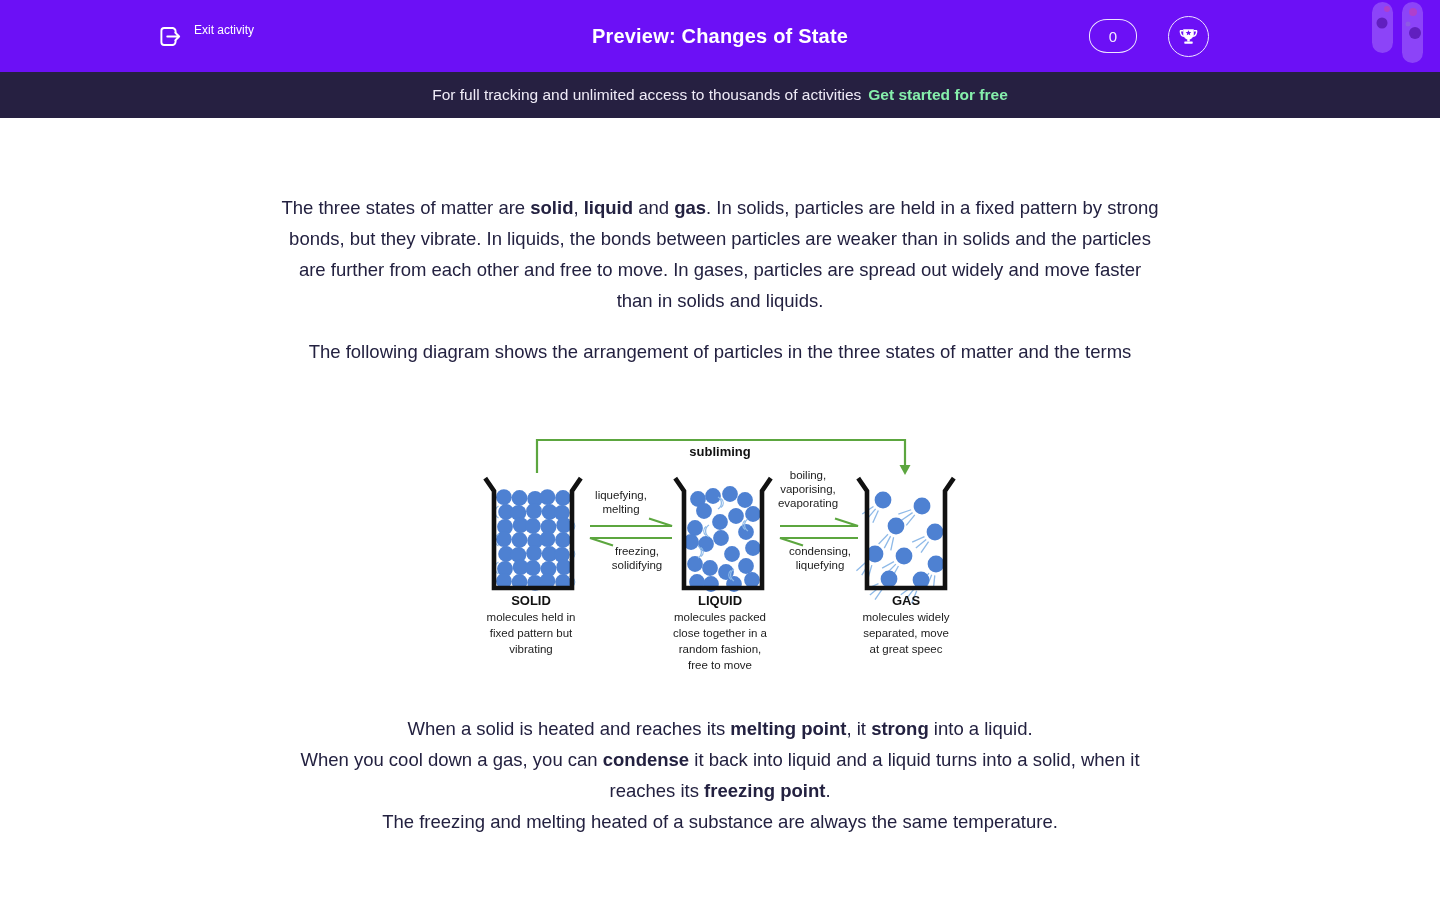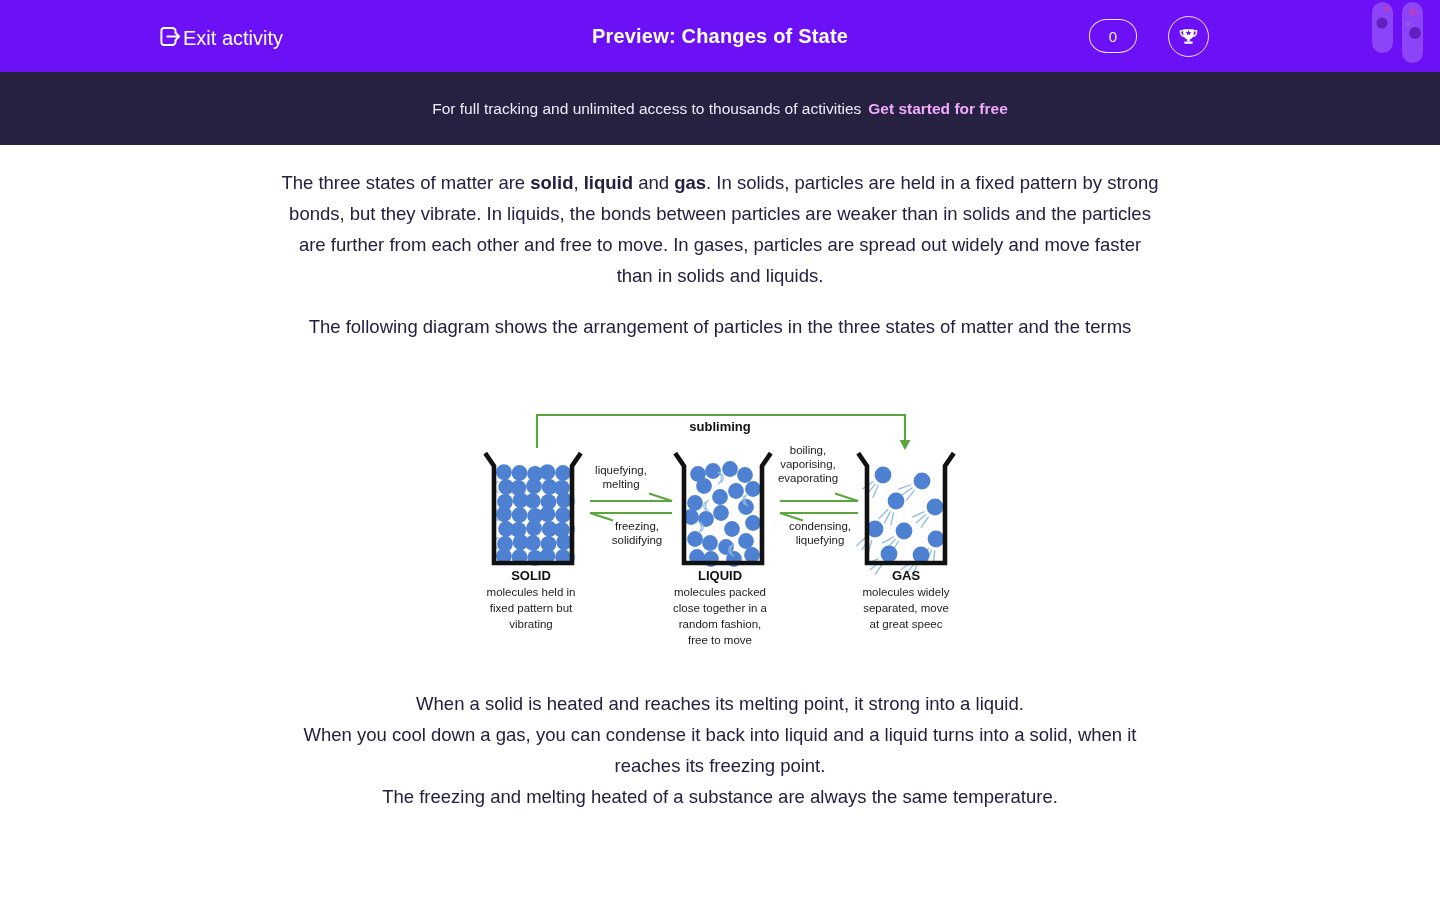--- a/index.html
+++ b/index.html
@@ -6,57 +6,57 @@
   body{
     width:1440px;height:900px;overflow:hidden;background:#ffffff;
     font-family:"Liberation Sans",sans-serif;color:#232140;
   }
   
   .app-header{
     position:relative;height:72px;background:#6C10F6;color:#fff;
     display:flex;align-items:center;
   }
   .exit-btn{
-    display:flex;align-items:flex-end;margin-left:150px;
-    background:none;border:none;color:#fff;font-size:20px;cursor:pointer;
+    display:flex;align-items:flex-start;gap:11px;margin-left:150px;
+    background:none;border:none;color:#fff;font-size:12px;cursor:pointer;
     font-family:"Liberation Sans",sans-serif;
   }
   .hdr-title{
     position:absolute;left:50%;top:50%;transform:translate(-50%,-50%);
     font-size:20px;font-weight:700;letter-spacing:.2px;
   }
   .score-pill{
     position:absolute;left:1089px;top:19px;width:46px;height:32px;
     border:1.8px solid #EFE6FF;border-radius:18px/16px;
     display:flex;align-items:center;justify-content:center;
     color:#F4EDFF;font-size:15px;
   }
   .trophy-btn{
     position:absolute;left:1168px;top:16px;width:41px;height:41px;
     border:1.8px solid #EFE6FF;border-radius:50%;background:none;
     display:flex;align-items:center;justify-content:center;cursor:pointer;padding:0;
   }
   .tubes{position:absolute;right:12px;top:0;}
   
   .banner{
-    height:73px;background:#262041;color:#EFEBF7;
+    height:46px;background:#262041;color:#EFEBF7;
     display:flex;align-items:center;justify-content:center;
     font-size:15.5px;
   }
-  .banner .cta{color:#f0abfc;font-weight:700;margin-left:7px;cursor:pointer;}
-  
-  .content{padding-top:22px;text-align:center;}
+  .banner .cta{color:#86efac;font-weight:700;margin-left:7px;cursor:pointer;}
+  
+  .content{padding-top:74px;text-align:center;}
   .para{margin:0;font-size:18.5px;line-height:31px;font-weight:500;}
   .para .b{font-weight:700;}
   .para.second{margin-top:20px;}
   .diagram-wrap{margin-top:66px;}
   .diagram-wrap svg{display:block;margin:0 auto;overflow:visible;}
   .summary{margin-top:28px;}
   .summary p{margin:0;font-size:18.5px;line-height:31px;font-weight:500;}
-  .summary .b{font-weight:400;}
+  .summary .b{font-weight:700;}
   
   .dg-title{font-family:"Liberation Sans",sans-serif;font-size:13px;font-weight:700;fill:#111;}
   .dg-text{font-family:"Liberation Sans",sans-serif;font-size:11.5px;fill:#1c1c1c;}
   .dg-sub{font-family:"Liberation Sans",sans-serif;font-size:13px;font-weight:700;fill:#111;}
   .beaker{fill:none;stroke:#111;stroke-width:4.6;stroke-linejoin:miter;stroke-linecap:square;}
   .garrow{fill:none;stroke:#5ca63f;stroke-width:2.2;}
 </style>
 </head>
 <body>
 

